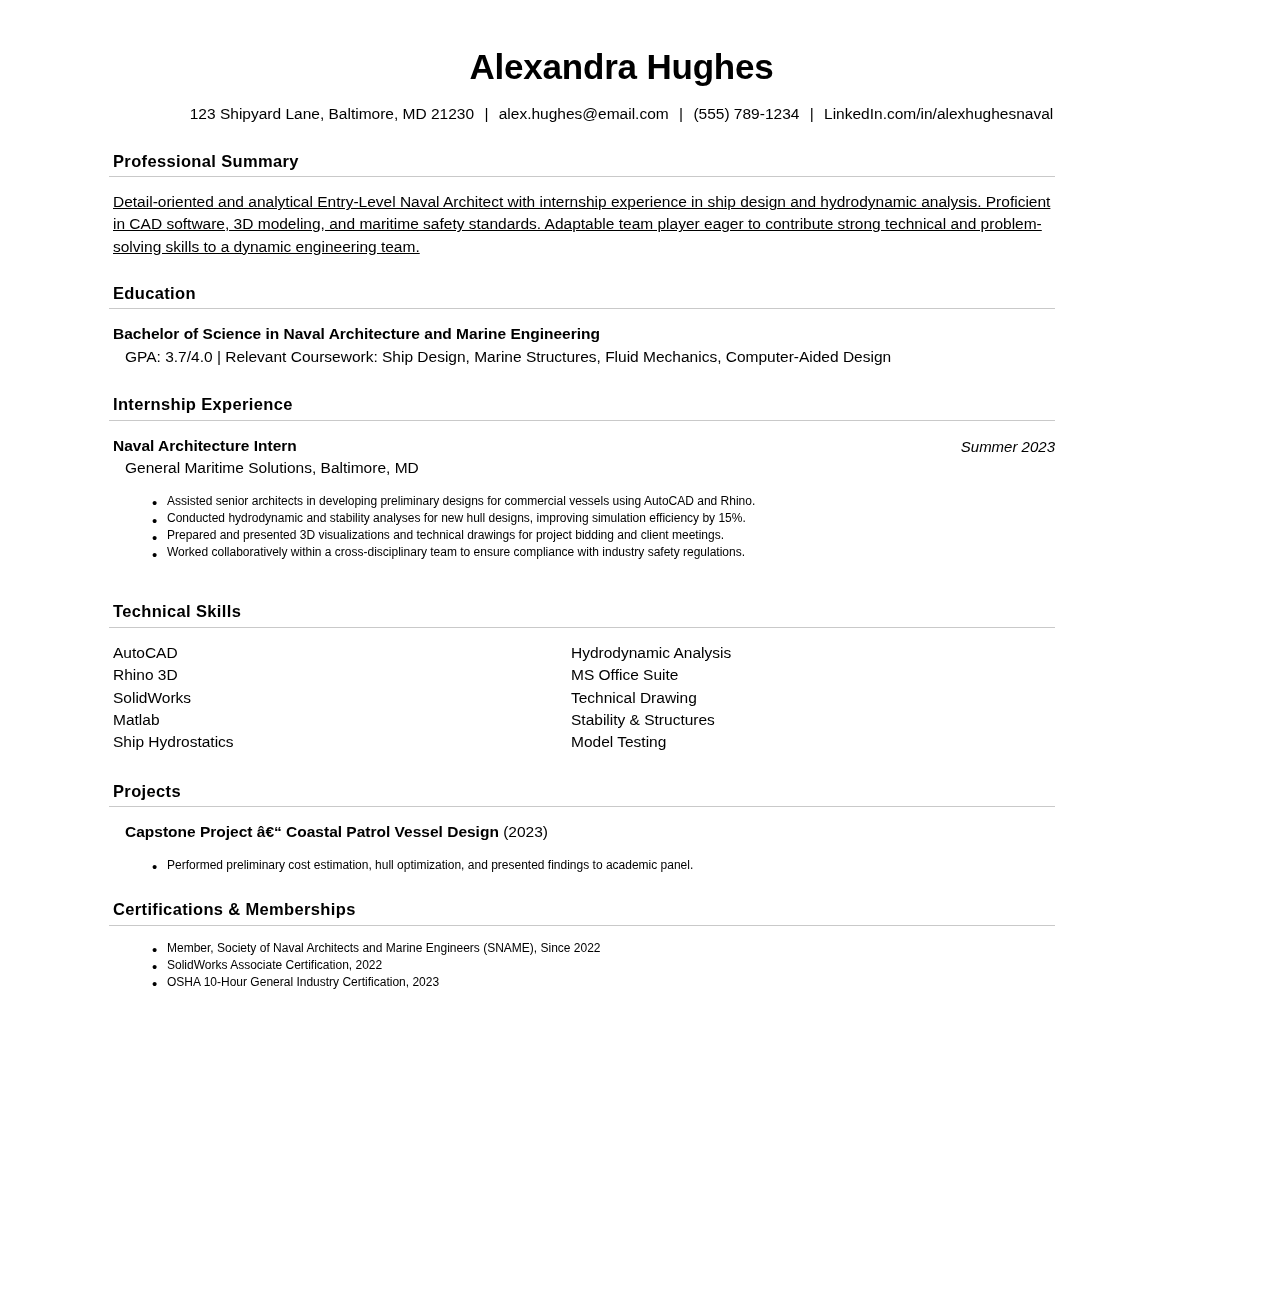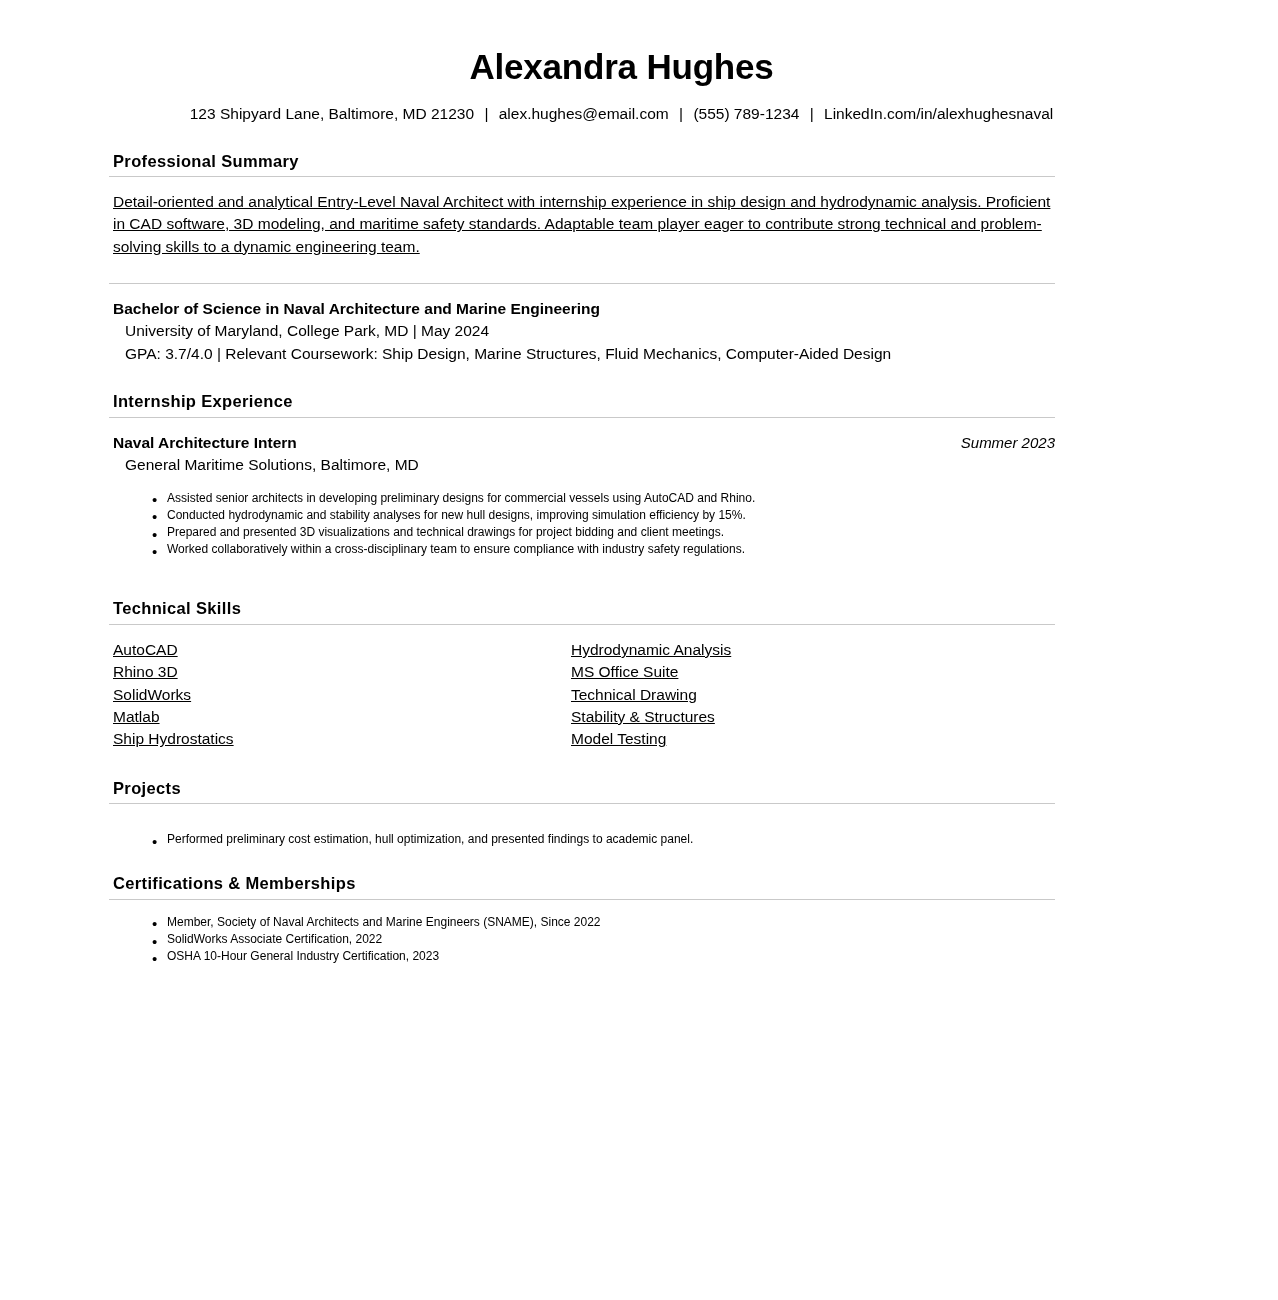--- a/index.html
+++ b/index.html
@@ -93,21 +93,21 @@
     font-size: 15.5px;
     line-height: 1.45;
     margin: 0;
     padding-left: 12px;
   }
 
   
   .entry-head {
     display: flex;
     justify-content: space-between;
-    align-items: center;
+    align-items: flex-end;
     padding-left: 4px;
     gap: 36px;
   }
   .entry-date {
     font-size: 15px;
     font-style: italic;
     white-space: nowrap;
     line-height: 1.45;
   }
 
@@ -134,21 +134,20 @@
 
   
   .skills-grid {
     display: grid;
     grid-template-columns: 458px 1fr;
     padding-left: 4px;
   }
   .skill-item {
     font-size: 15.5px;
     line-height: 1.44;
-    text-decoration: underline;
   }
 
   
   .sp-summary { margin-bottom: 25px; }
   .sp-after-edu { margin-bottom: 26px; }
   .sp-after-exp { margin-bottom: 40px; }
   .sp-after-skills { margin-bottom: 27px; }
   .sp-after-proj { margin-bottom: 25px; }
   .gap-12 { height: 13px; }
 </style>
@@ -172,24 +171,24 @@
 
   <div class="content">
 
     <div class="section sp-summary">
       <h2 class="section-title">Professional Summary</h2>
       <div class="section-rule"></div>
       <p class="body-text">Detail-oriented and analytical Entry-Level Naval Architect with internship experience in ship design and hydrodynamic analysis. Proficient in CAD software, 3D modeling, and maritime safety standards. Adaptable team player eager to contribute strong technical and problem-solving skills to a dynamic engineering team.</p>
     </div>
 
     <div class="section sp-after-edu">
+      <h2 class="section-title">Education</h2>
       <div class="section-rule"></div>
       <div class="entry">
         <div class="entry-title">Bachelor of Science in Naval Architecture and Marine Engineering</div>
-        <div class="entry-sub">University of Maryland, College Park, MD  |  May 2024</div>
         <div class="entry-sub">GPA: 3.7/4.0  |  Relevant Coursework: Ship Design, Marine Structures, Fluid Mechanics, Computer-Aided Design</div>
       </div>
     </div>
 
     <div class="section sp-after-exp">
       <h2 class="section-title">Internship Experience</h2>
       <div class="section-rule"></div>
       <div>
         <div class="entry-head">
           <div class="entry-title">Naval Architecture Intern</div>
@@ -223,20 +222,25 @@
           <div class="skill-item">Technical Drawing</div>
           <div class="skill-item">Stability &amp; Structures</div>
           <div class="skill-item">Model Testing</div>
         </div>
       </div>
     </div>
 
     <div class="section sp-after-proj">
       <h2 class="section-title">Projects</h2>
       <div class="section-rule"></div>
+      <div class="entry" style="padding-left:16px;">
+        <div class="entry-title">
+          <span>Capstone Project â€“ Coastal Patrol Vessel Design</span><span style="font-weight:normal;"> </span><span style="font-weight:normal;">(2023)</span>
+        </div>
+      </div>
       <div class="gap-12"></div>
       <ul class="bullets">
         <li>Performed preliminary cost estimation, hull optimization, and presented findings to academic panel.</li>
       </ul>
     </div>
 
     <div class="section">
       <h2 class="section-title">Certifications &amp; Memberships</h2>
       <div class="section-rule"></div>
       <ul class="bullets">

